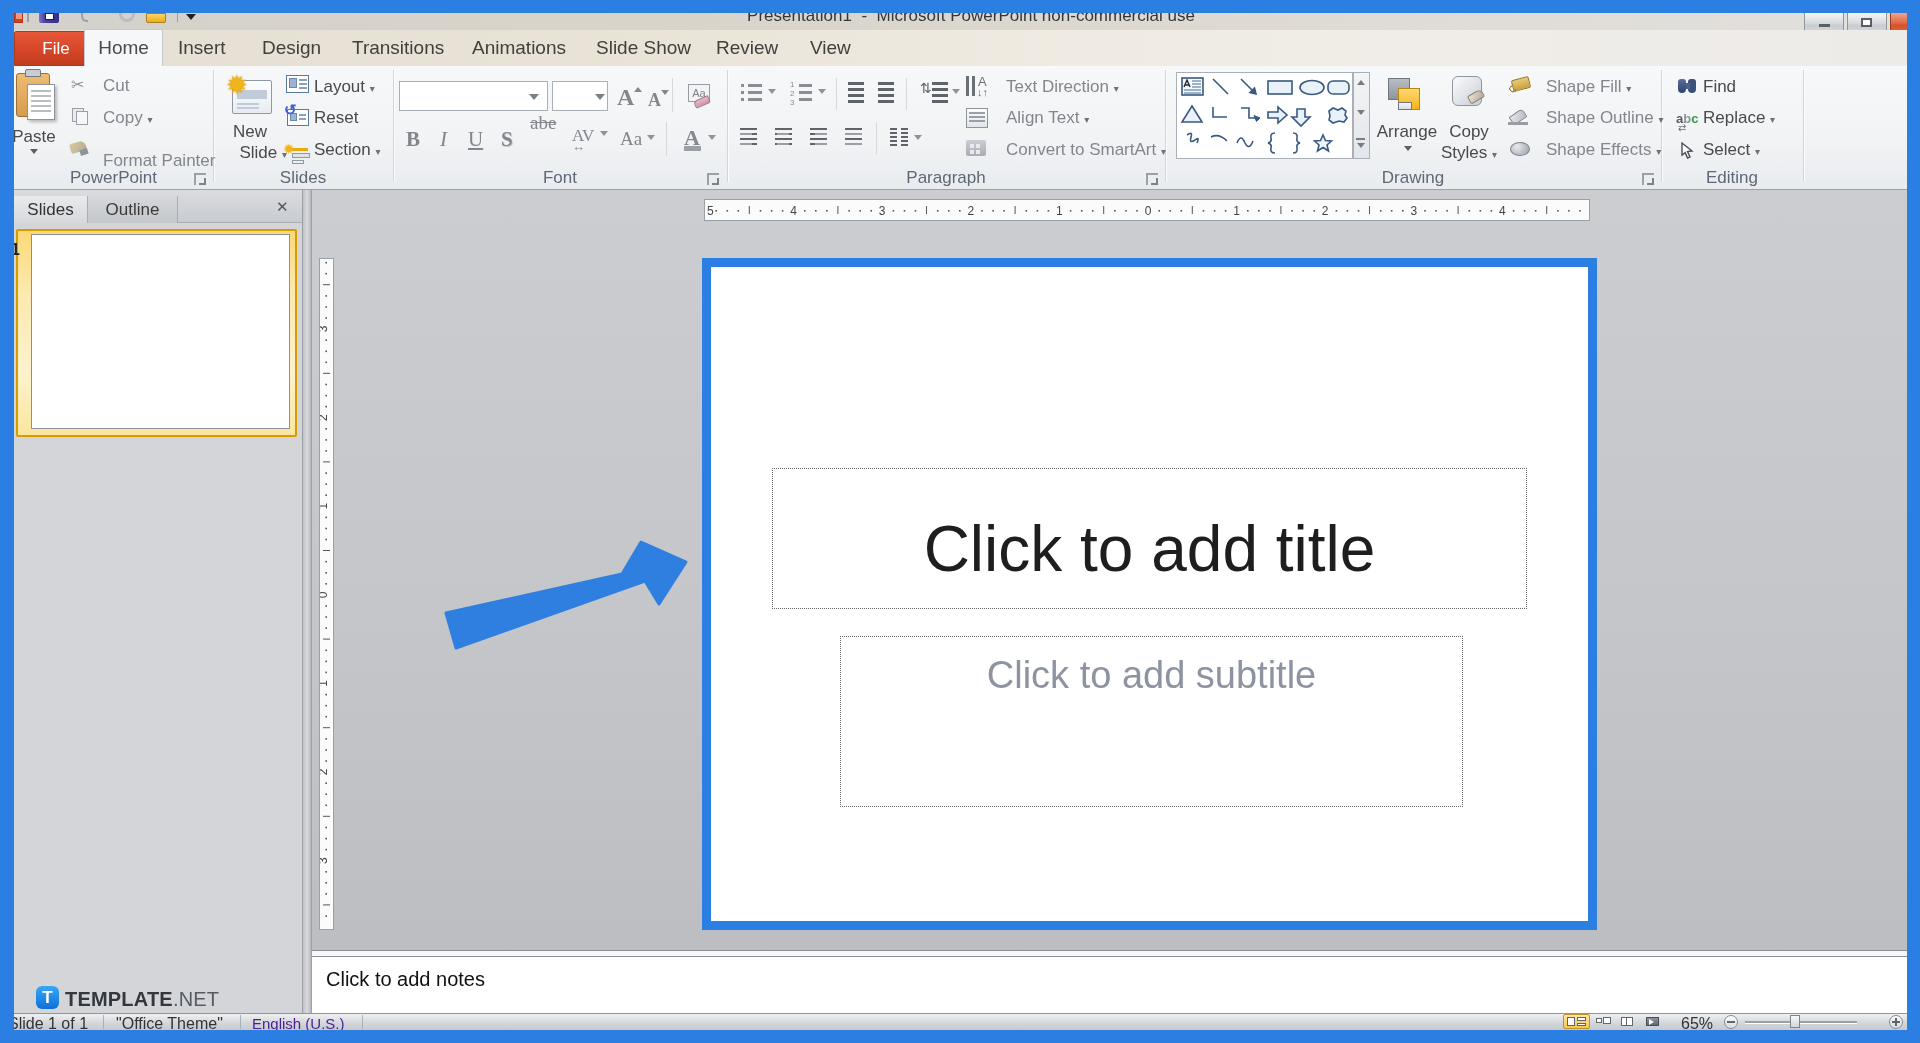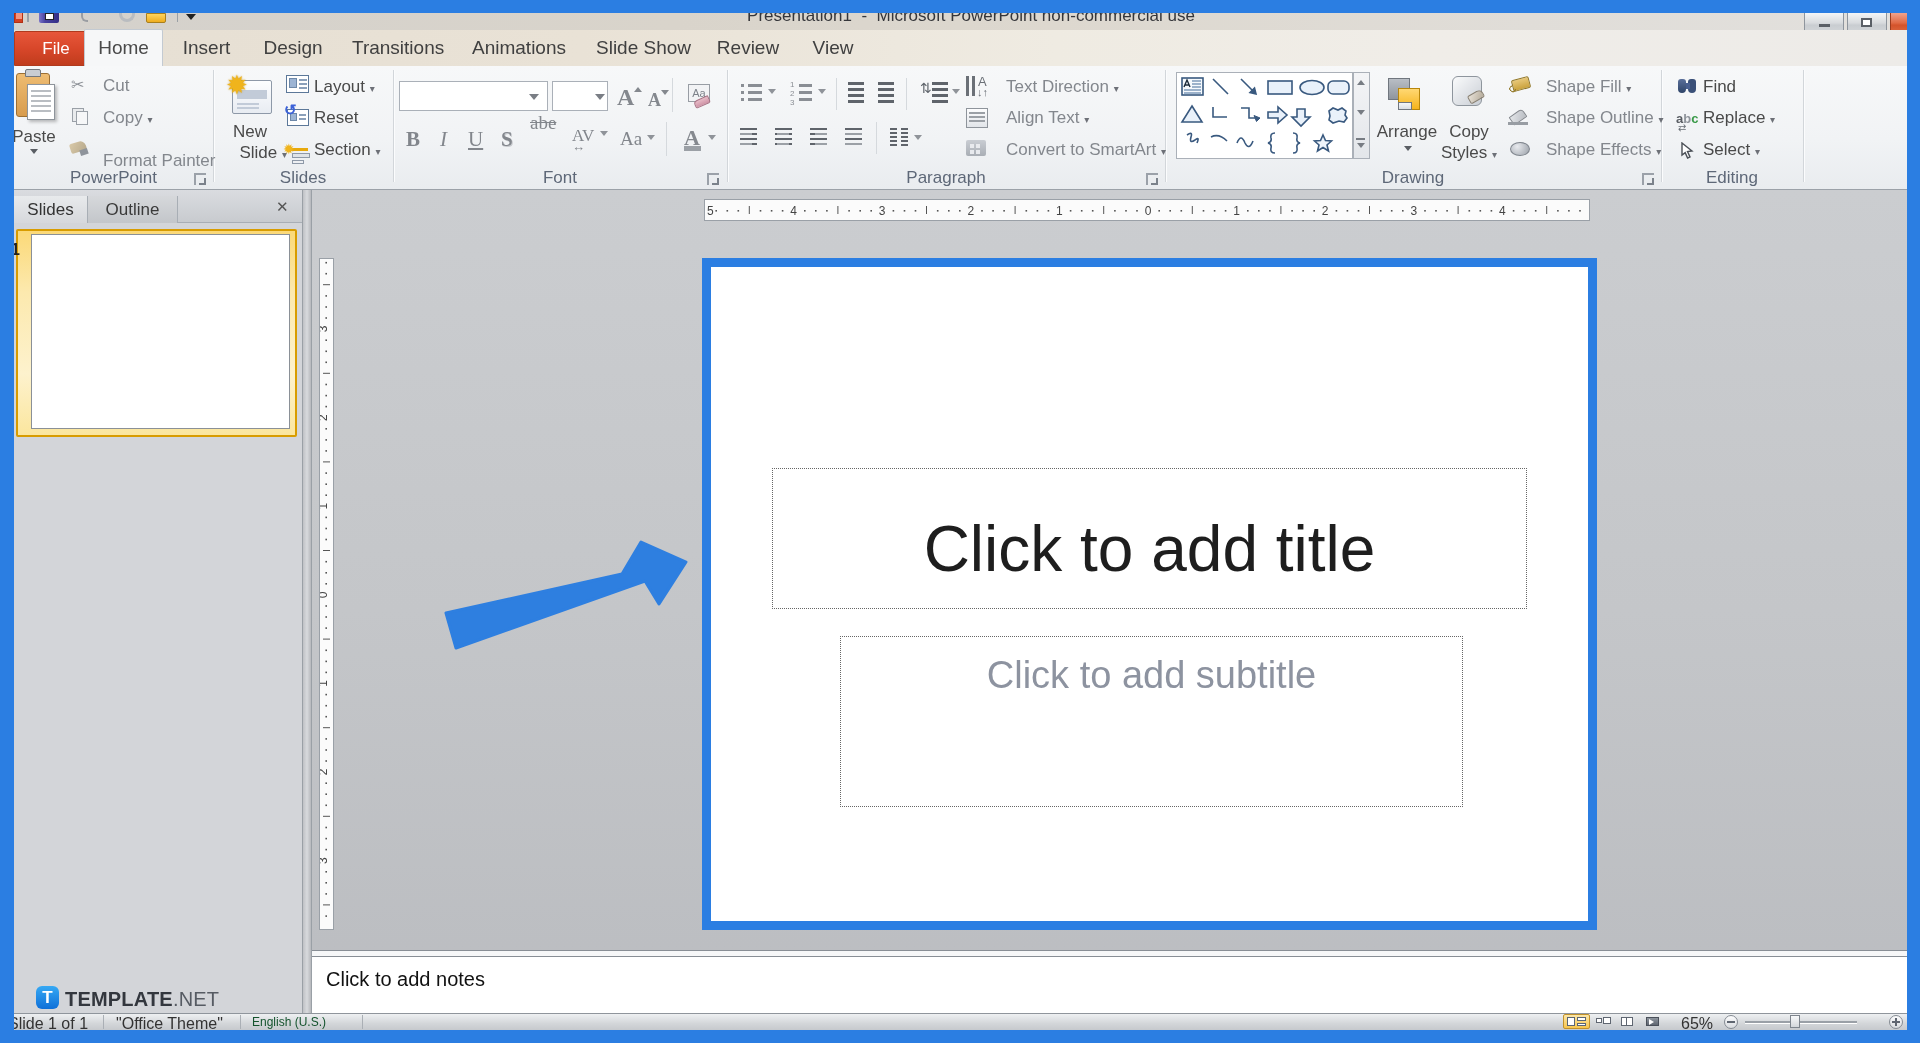--- a/index.html
+++ b/index.html
@@ -16,21 +16,21 @@
 
 #titlebar { left:14px; top:0px; width:1893px; height:30px; background:linear-gradient(90deg,#d4d1cc 0%,#d9d4cb 35%,#ddd8cf 55%,#e0ddd8 80%,#e2e0dd 100%); }
 #titletext { left:0px; top:6px; width:1942px; text-align:center; font-size:17px; color:#35363a; }
 .winbtn { top:13px; height:23px; border:1px solid #8e959d; border-top:none; background:linear-gradient(180deg,#f4f5f6,#d8dbde 45%,#c9cdd1 55%,#d5d8db); border-radius:0 0 3px 3px; }
 #btnclose { background:linear-gradient(180deg,#f0a38c,#e06a45 45%,#d4532b 55%,#dd6e45); border-color:#9b3c1e; }
 
 
 #tabrow { left:14px; top:30px; width:1893px; height:36px; background:linear-gradient(90deg,#e6dfd3 0%,#e9e2d6 30%,#efebe2 55%,#f0ede8 75%,#edebe8 100%); }
 #filetab { left:14px; top:31px; width:84px; height:35px; background:linear-gradient(180deg,#e7573a,#d8472a 50%,#c03c1d); border:1px solid #b03a1e; border-radius:2px 2px 0 0; color:#fff; font-size:17px; text-align:center; line-height:33px; z-index:2; }
 #hometab { left:84px; top:29px; width:79px; height:37px; background:#f6f7f8; border:1px solid #c3cad2; border-bottom:none; border-radius:2px 2px 0 0; color:#4a4a4a; font-size:19px; text-align:center; line-height:35px; z-index:2; }
-.tab { top:30px; height:40px; color:#404040; font-size:19px; line-height:36px; text-align:center; white-space:nowrap; }
+.tab { top:30px; height:40px; color:#404040; font-size:19px; line-height:36px; text-align:left; white-space:nowrap; }
 
 .qat { top:13px; }
 
 
 #ribbon { left:14px; top:66px; width:1893px; height:124px; background:linear-gradient(180deg,#f7f8f9 0%,#f1f3f5 60%,#e9ecef 100%); border-bottom:1px solid #9ba1a8; }
 .gsep { position:absolute; top:70px; height:112px; width:1px; background:#d2d6da; box-shadow:1px 0 0 #fbfcfd; }
 .glabel { position:absolute; top:168px; font-size:17px; color:#5e6878; text-align:center; }
 .dlaunch { position:absolute; top:173px; width:12px; height:12px; border-top:2px solid #9ba1a9; border-left:2px solid #9ba1a9; }
 .dlaunch:after { content:""; position:absolute; right:0px; bottom:0px; width:5px; height:5px; border-right:2px solid #7b828b; border-bottom:2px solid #7b828b; }
 .rlabel { position:absolute; font-size:17px; color:#4a4a4a; white-space:nowrap; }
@@ -489,21 +489,21 @@
   <path d="M 16 83 L 192 44 L 211 12 L 256 32 L 229 74 L 215 51 L 26 118 Z" fill="#2e7fe0" stroke="#2e7fe0" stroke-width="3" stroke-linejoin="round"></path>
 </svg>
 
 <div class="abs" id="notes-divider"></div>
 <div class="abs" id="notespane"></div>
 <div class="abs" id="notestext">Click to add notes</div>
 
 <div class="abs" id="statusbar"></div>
 <div class="abs" style="left:8px;top:1015px;font-size:16px;color:#333;">Slide 1 of 1</div>
 <div class="abs" style="left:116px;top:1015px;font-size:16px;color:#333;z-index:2;">"Office Theme"</div>
-<div class="abs" style="left:252px;top:1015px;font-size:12px;color:#14532d;z-index:2;">English (U.S.)</div>
+<div class="abs" style="left:252px;top:1015px;font-size:15px;color:#4c1d95;z-index:2;">English (U.S.)</div>
 <div class="sbsep" style="left:103px;"></div>
 <div class="sbsep" style="left:240px;"></div>
 <div class="sbsep" style="left:362px;"></div>
 
 <div class="abs" style="left:1563px;top:1014px;width:27px;height:15px;background:linear-gradient(180deg,#fce6a8,#f8c64d);border:1px solid #c2922a;border-radius:2px;z-index:2;"></div>
 <div class="abs" style="left:1567px;top:1017px;width:8px;height:9px;background:#fff;border:1px solid #5a6575;z-index:2;"></div>
 <div class="abs" style="left:1577px;top:1017px;width:9px;height:4px;background:#fff;border:1px solid #5a6575;z-index:2;"></div>
 <div class="abs" style="left:1577px;top:1023px;width:9px;height:3px;background:#fff;border:1px solid #5a6575;z-index:2;"></div>
 <div class="abs" style="left:1596px;top:1018px;width:6px;height:5px;background:#fff;border:1px solid #5f6671;box-shadow:8px 0 0 #fff,8px 0 0 1px #5f6671;z-index:2;"></div>
 <div class="abs" style="left:1621px;top:1017px;width:12px;height:9px;background:#fff;border:1px solid #5f6671;z-index:2;"></div>

